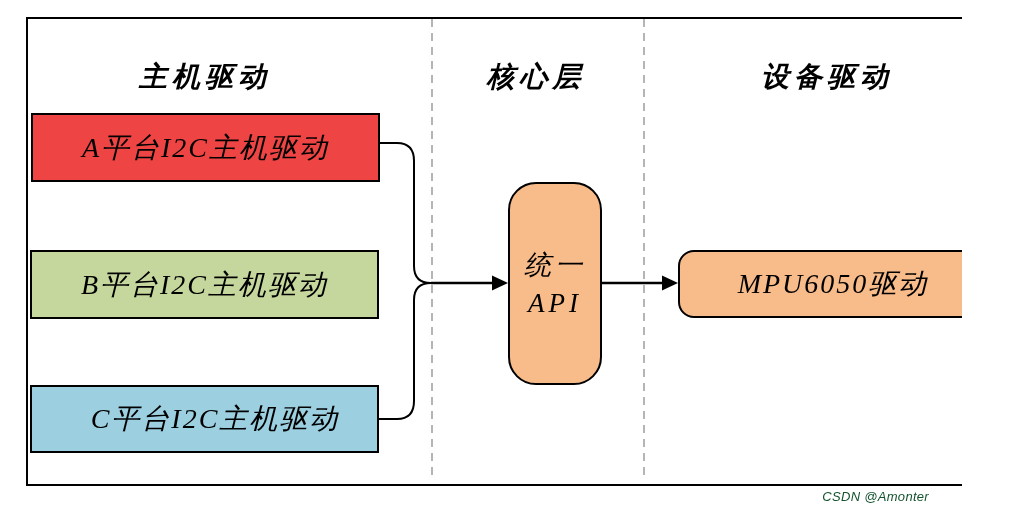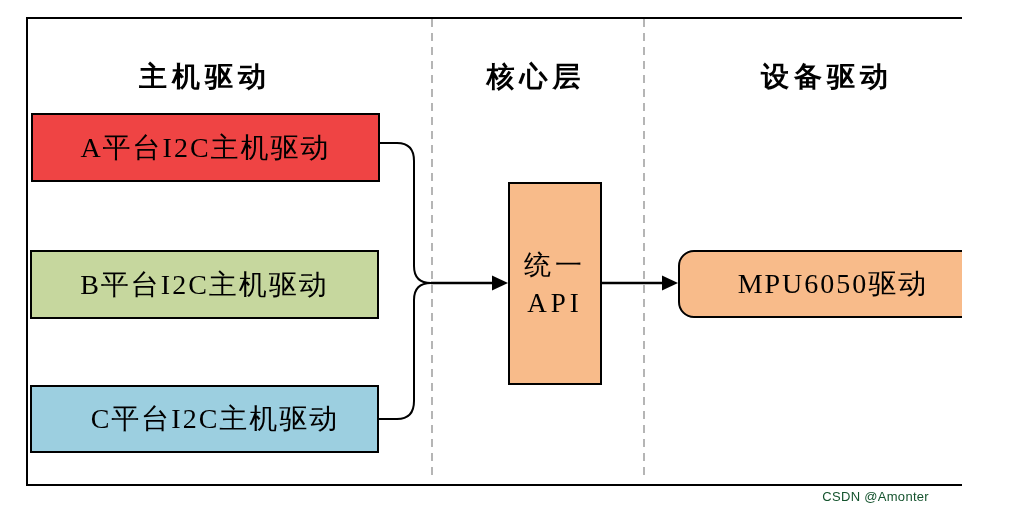--- a/index.html
+++ b/index.html
@@ -7,20 +7,21 @@
     padding: 0;
     background: #ffffff;
     font-family: "Liberation Serif", "DejaVu Serif", serif;
   }
   .canvas {
     position: relative;
     width: 962px;
     height: 510px;
     background: #ffffff;
     overflow: hidden;
+    font-style: italic;
   }
   .frame {
     position: absolute;
     left: 26px;
     top: 17px;
     width: 969px;
     height: 469px;
     border: 2.5px solid #000000;
     box-sizing: border-box;
     background: #ffffff;
@@ -57,20 +58,21 @@
   }
   .host-a { left: 31px; top: 113px; width: 349px; height: 69px; }
   .host-b { left: 30px; top: 250px; width: 349px; height: 69px; }
   .host-c { left: 30px; top: 385px; width: 349px; height: 68px; padding-left: 21px; }
   .core-box {
     left: 508px; top: 182px; width: 94px; height: 203px;
     flex-direction: column;
     line-height: 38px;
     font-size: 27px;
     letter-spacing: 4px;
+    border-radius: 28px;
   }
   .core-box .line { display: block; }
   .device-box { left: 678px; top: 250px; width: 310px; height: 68px; border-radius: 16px; }
   .watermark {
     position: absolute;
     right: 33px;
     top: 489px;
     font-family: "Liberation Sans", "DejaVu Sans", sans-serif;
     font-size: 13px;
     color: #14532d;

